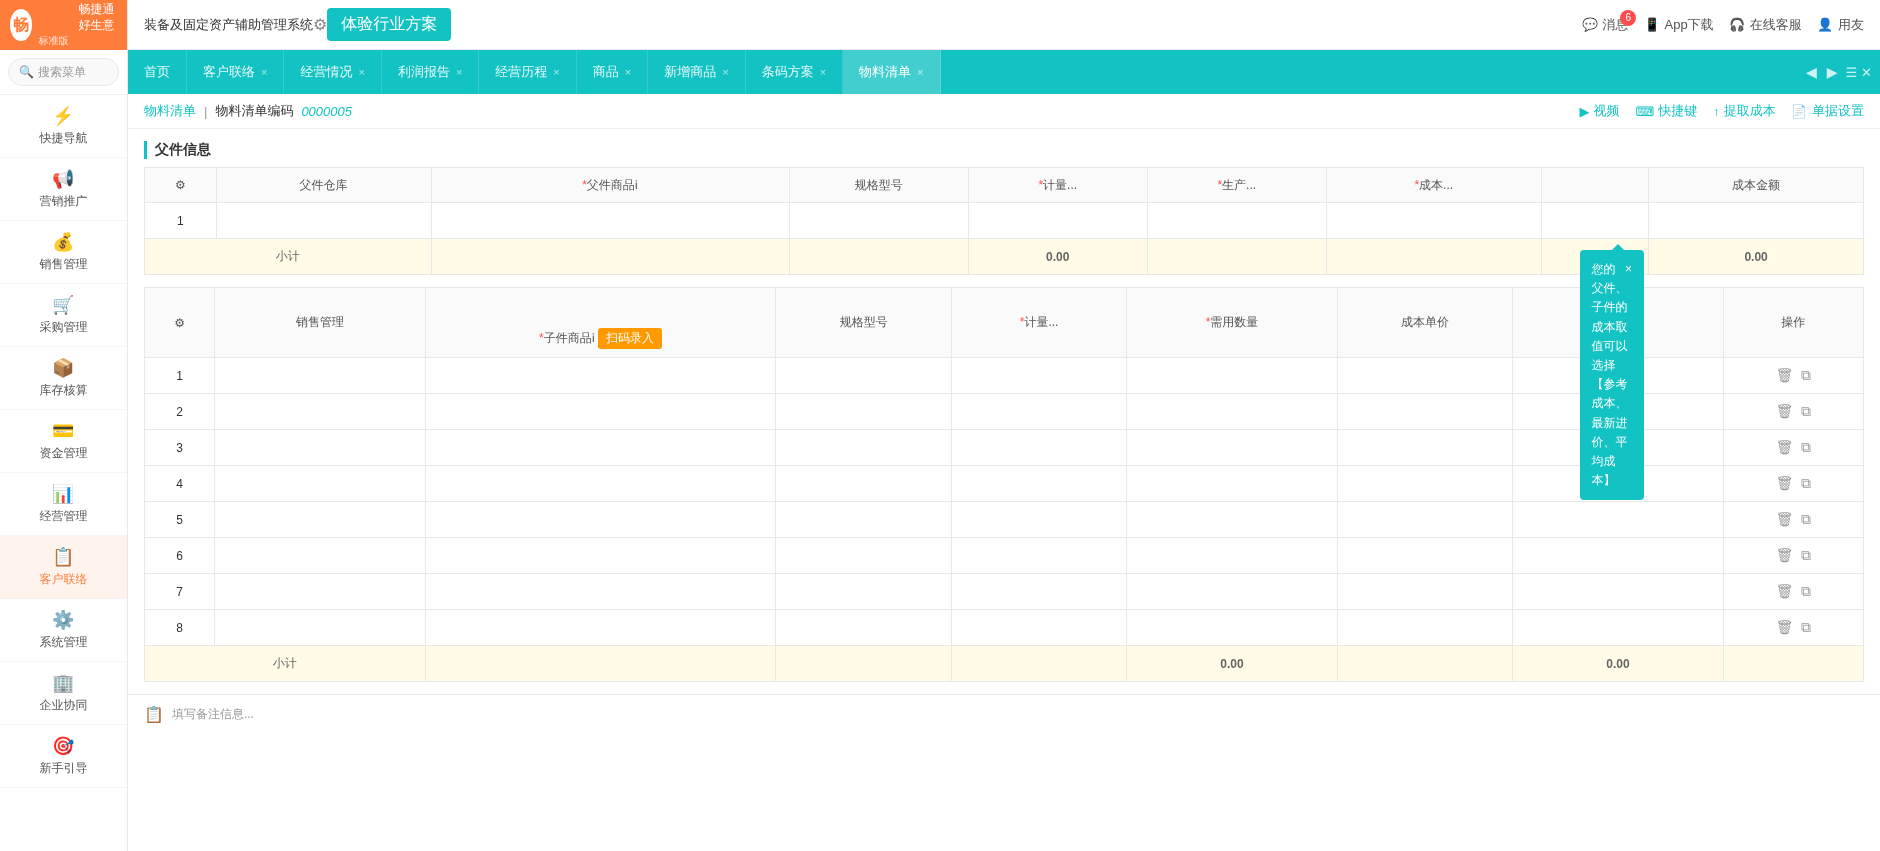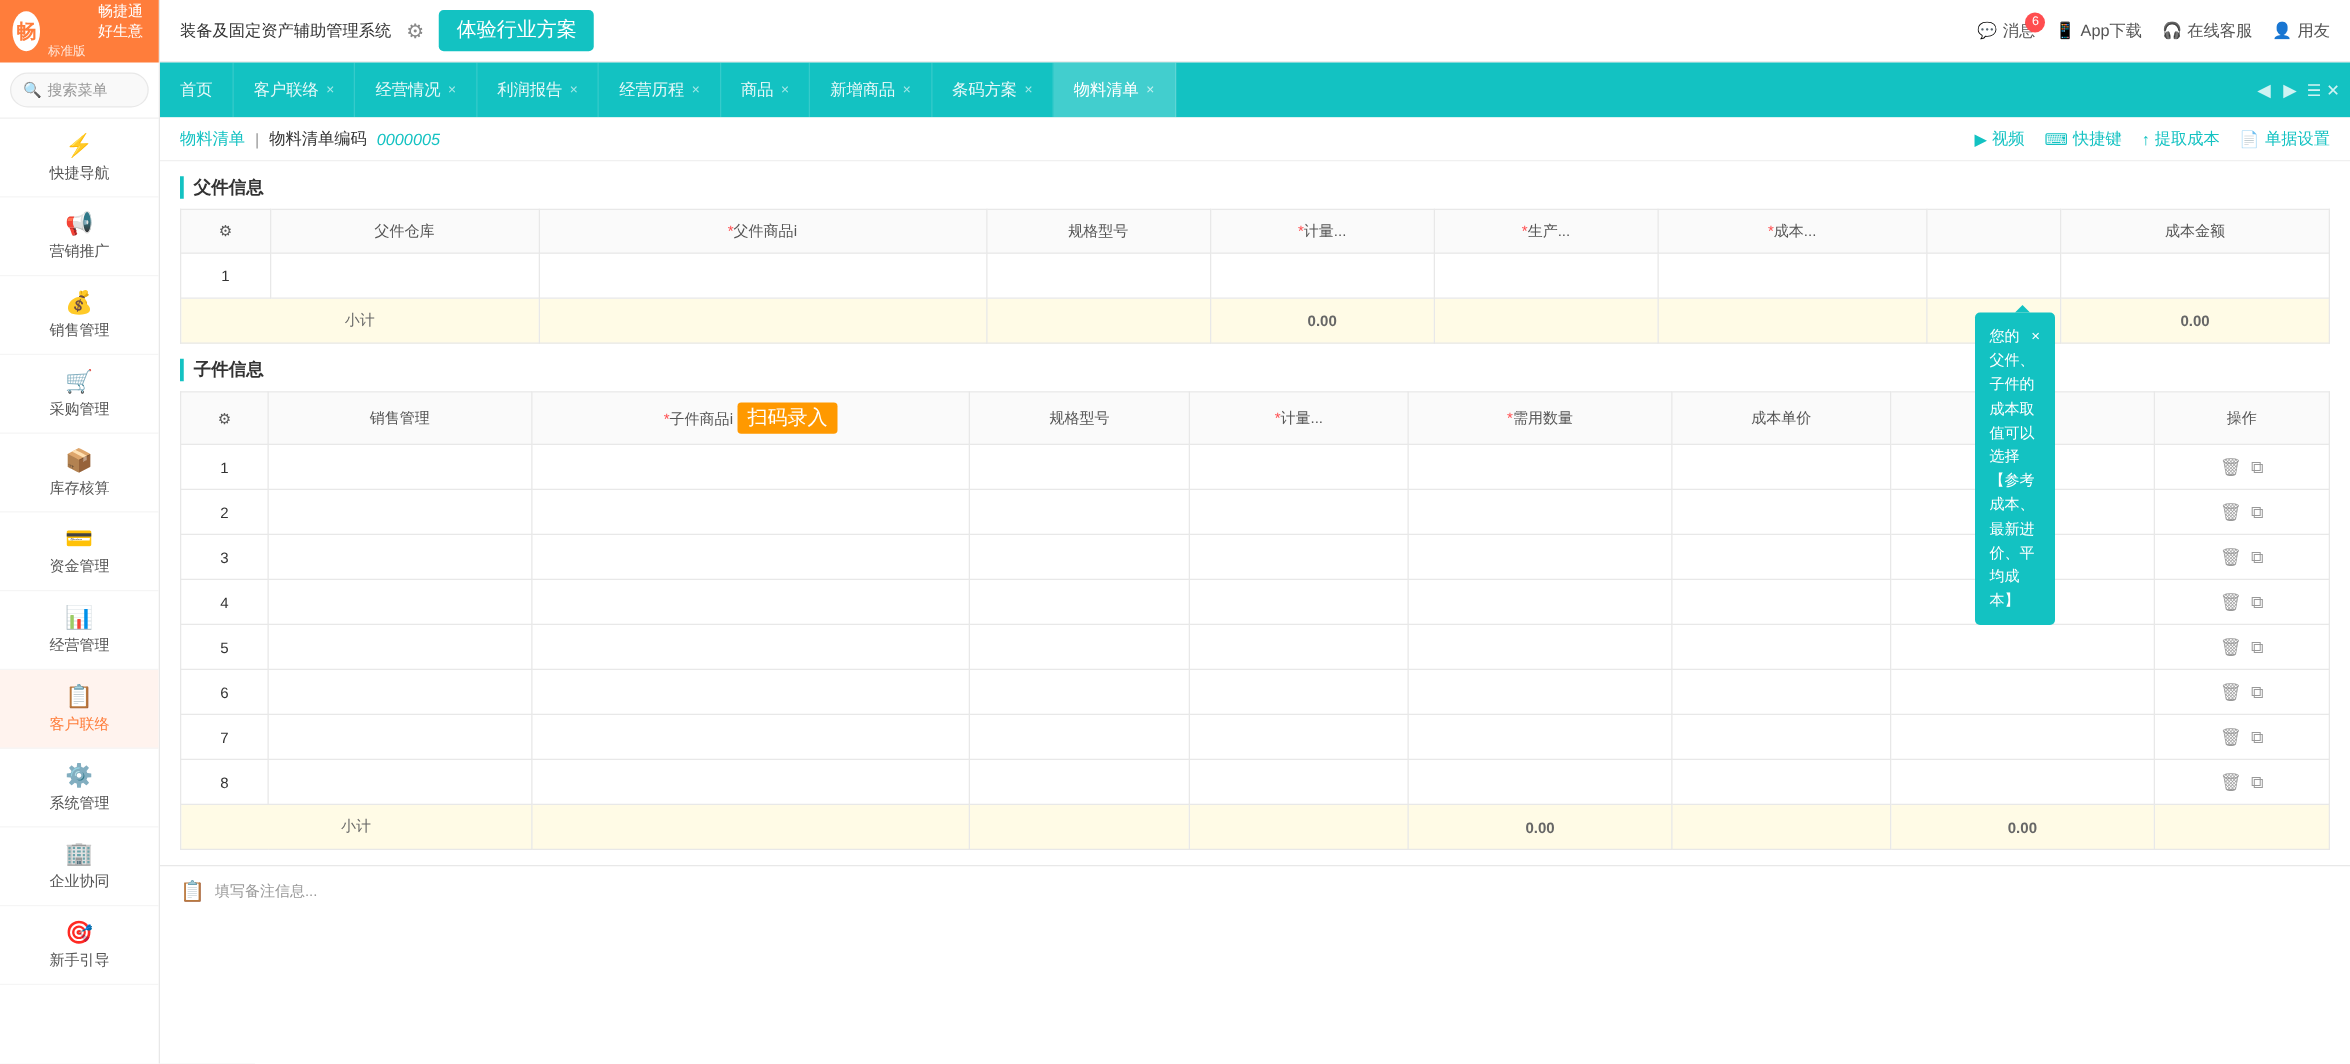--- a/index.html
+++ b/index.html
@@ -78,21 +78,21 @@
     }
 
     
     .top-header {
       height: 50px;
       background: #fff;
       border-bottom: 1px solid #e8e8e8;
       display: flex;
       align-items: center;
       padding: 0 16px;
-      gap: 12px;
+      gap: 0;
     }
     .system-title { font-size: 13px; color: #333; font-weight: 500; }
     .header-actions { margin-left: auto; display: flex; align-items: center; gap: 16px; }
     .trial-btn {
       background: #13c2c2;
       color: #fff;
       border: none;
       border-radius: 4px;
       padding: 6px 14px;
       cursor: pointer;
@@ -234,22 +234,23 @@
     .col-costprice { width: 100px; }
     .col-amount { width: 120px; }
     .col-ops { width: 80px; }
 
     .scan-btn {
       background: #ff9900;
       color: #fff;
       border: none;
       border-radius: 3px;
       padding: 2px 8px;
-      font-size: 16px;
+      font-size: 12px;
       cursor: pointer;
+      margin-top: 32px;
     }
     .icon-btn { cursor: pointer; color: #999; font-size: 14px; margin: 0 2px; }
 
     
     .tooltip-box {
       position: absolute;
       right: 220px;
       top: 148px;
       background: #13c2c2;
       color: #fff;
@@ -503,21 +504,20 @@
               <td></td>
               <td></td>
               <td></td>
               <td style="font-weight:bold;">0.00</td>
             </tr>
           </tbody>
         </table>
       </div>
 
       <div class="section">
-        <div class="section-title">子件信息</div>
         <table class="data-table">
           <thead>
             <tr>
               <th class="col-settings">⚙</th>
               <th class="col-warehouse">销售管理</th>
               <th class="col-product">
                 <span class="required-star">*</span>子件商品ℹ
                 <button class="scan-btn">扫码录入</button>
               </th>
               <th class="col-spec">规格型号</th>

